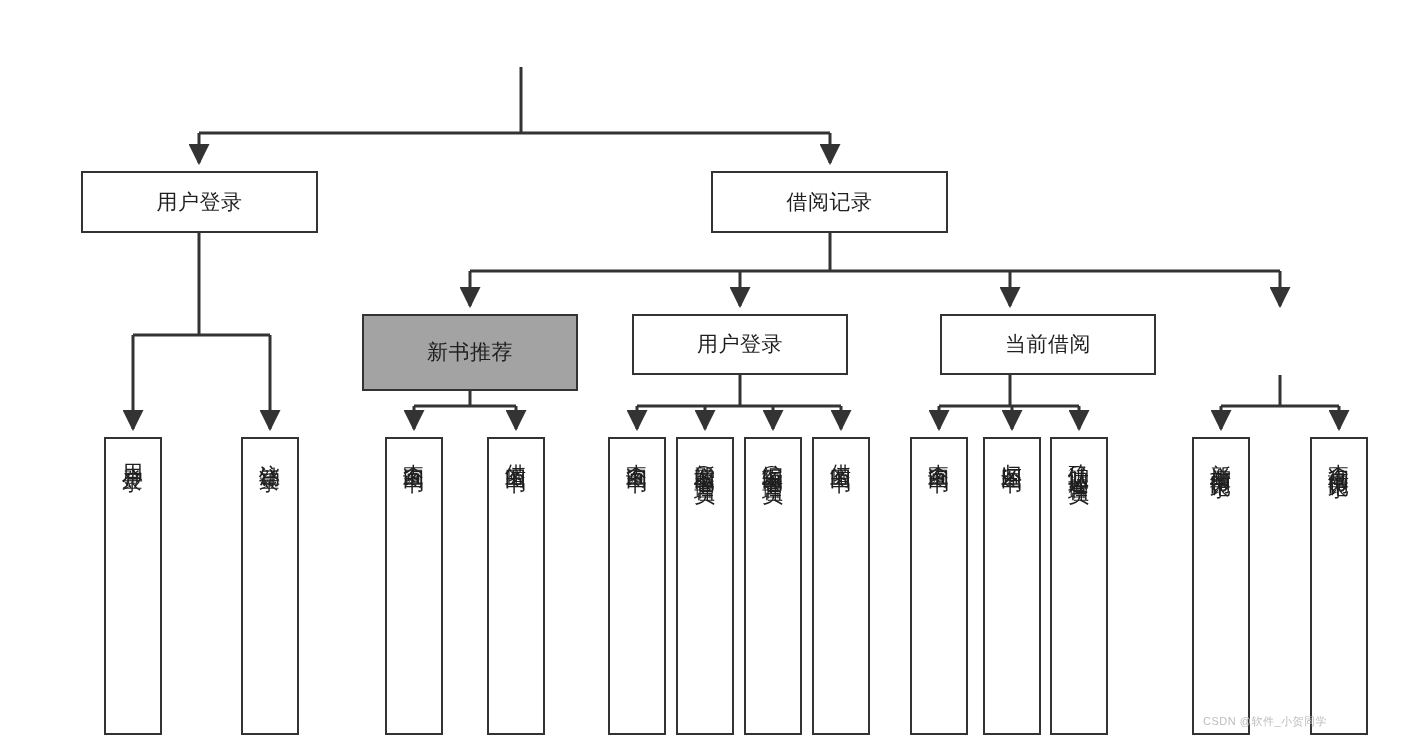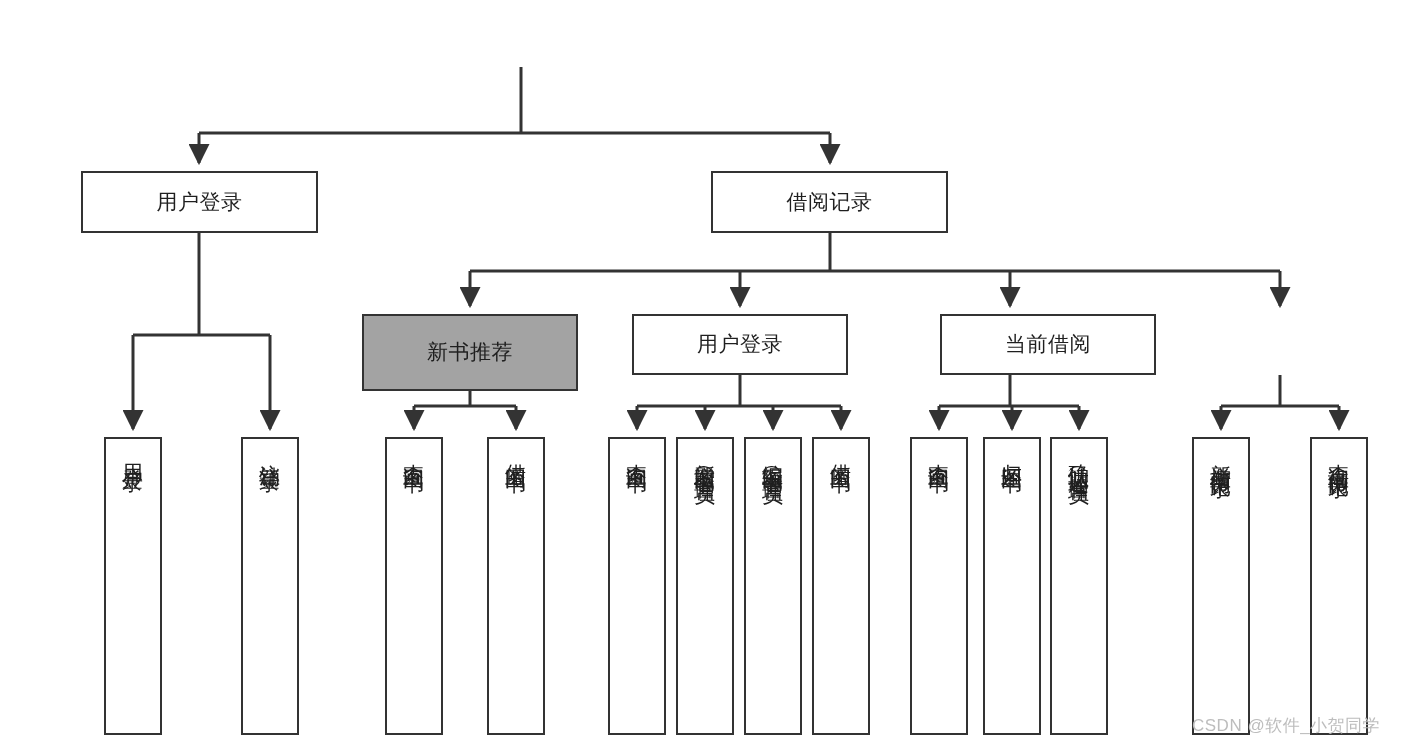--- a/index.html
+++ b/index.html
@@ -53,24 +53,25 @@
   .node.vertical .label {
     writing-mode: vertical-rl;
     text-orientation: upright;
     font-size: 21px;
     letter-spacing: 3px;
     line-height: 1;
     white-space: nowrap;
   }
   .watermark {
     position: absolute;
-    font-size: 17px;
+    font-size: 11px;
     color: #bdbdbd;
     white-space: nowrap;
     letter-spacing: 0.5px;
+    padding-left: 11px;
   }
 </style>
 </head>
 <body>
 
 <div id="canvas">
 
   <svg id="wires" viewBox="0 0 1405 747" xmlns="http://www.w3.org/2000/svg">
     <defs>
       <marker id="arrow" viewBox="0 0 10 10" refX="9" refY="5" markerWidth="7" markerHeight="7" orient="auto-start-reverse">

